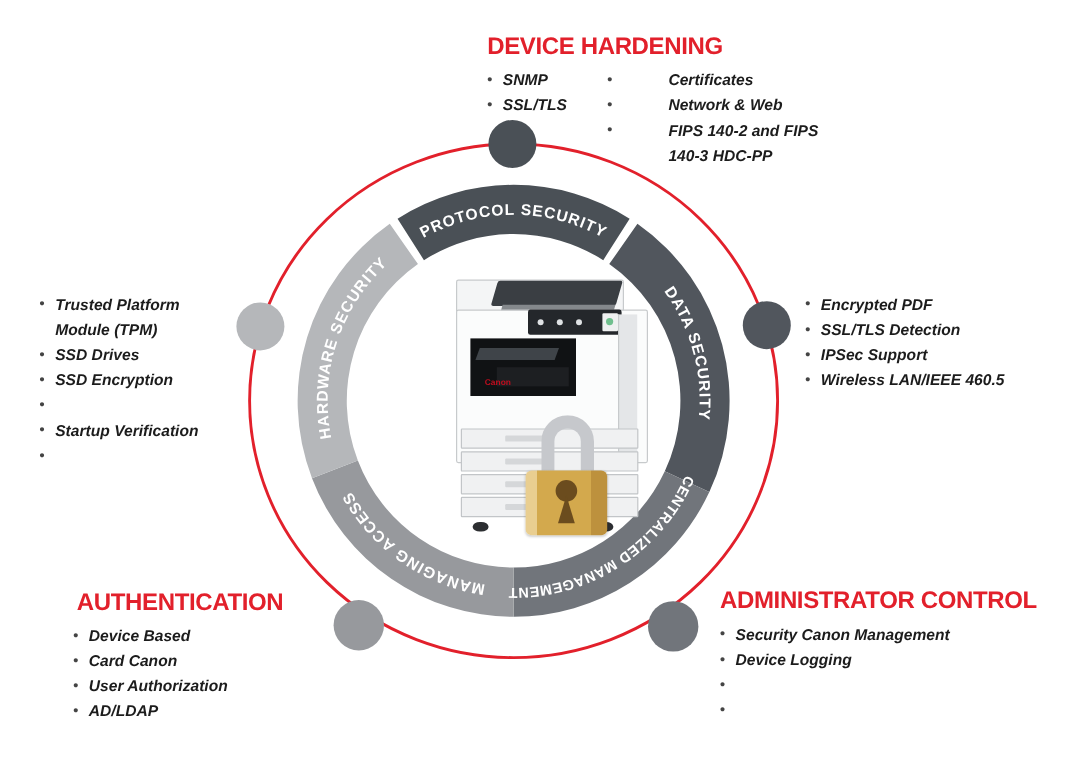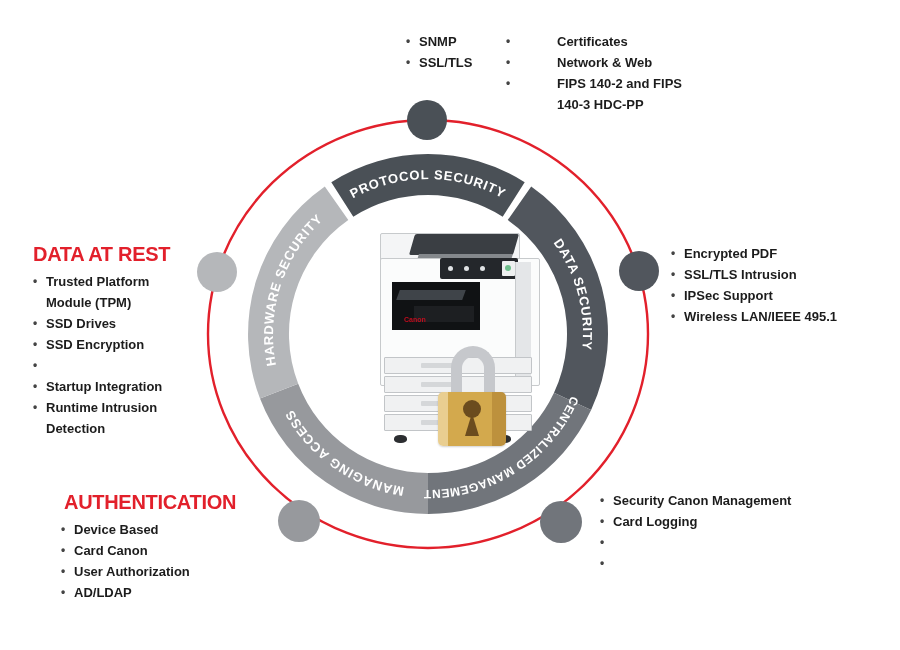--- a/index.html
+++ b/index.html
@@ -9,21 +9,21 @@
   }
   
   .section{position:absolute;}
   .sec-title{
     margin:0 0 5px 0;font-size:20px;font-weight:700;letter-spacing:-0.3px;
     color:#e2202b;white-space:nowrap;
   }
   .blist{list-style:none;margin:0;padding:0;}
   .blist li{display:flex;align-items:flex-start;line-height:21px;font-size:13px;font-weight:700;color:#1c1c1c;}
   .blist .b{flex:0 0 13px;width:13px;color:#444;font-size:12px;}
-  .blist .t{flex:1;}
+  .blist .t{flex:1;font-style:italic;}
   .cols{display:flex;margin-top:3px;}
   .col1{width:100px;}
   .col2{width:190px;}
   .col2 .t{max-width:182px;margin-left:38px;}
   .hang-title{margin-left:3px;}
   
   .ringtext{fill:#ffffff;font-weight:700;font-size:13px;letter-spacing:1.1px;font-family:"Liberation Sans",sans-serif;}
   .ringtext.small{font-size:12px;letter-spacing:0.7px;}
   
   .printer{position:absolute;left:378px;top:230px;width:164px;height:216px;z-index:3;}
@@ -137,20 +137,21 @@
   </div>
 
   <div class="lock">
     <div class="lock-shackle"></div>
     <div class="lock-body"></div>
     <div class="lock-hole"></div>
     <div class="lock-stem"></div>
   </div>
 
   <div class="section" style="left:406px;top:28px;width:300px">
+    <h2 class="sec-title">DEVICE HARDENING</h2>
     <div class="cols">
       <ul class="blist col1">
         <li>
             <span class="b">•</span>
             <span class="t">SNMP</span>
           </li>
         <li>
             <span class="b">•</span>
             <span class="t">SSL/TLS</span>
           </li>
@@ -166,65 +167,63 @@
           </li>
         <li>
             <span class="b">•</span>
             <span class="t">FIPS 140-2 and FIPS 140-3 HDC-PP</span>
           </li>
       </ul>
     </div>
   </div>
 
   <div class="section" style="left:33px;top:243px;width:175px">
-    <h2 class="sec-title">DATA AT REST</h2>
     <ul class="blist">
       <li>
           <span class="b">•</span>
           <span class="t" style="max-width:150px">Trusted Platform Module (TPM)</span>
         </li>
       <li>
           <span class="b">•</span>
           <span class="t" style="max-width:150px">SSD Drives</span>
         </li>
       <li>
           <span class="b">•</span>
           <span class="t" style="max-width:150px">SSD Encryption</span>
         </li>
       <li>
           <span class="b">•</span>
         </li>
       <li>
           <span class="b">•</span>
-          <span class="t" style="max-width:150px">Startup Integration</span>
-        </li>
-      <li>
-          <span class="b">•</span>
-          <span class="t" style="max-width:150px">Runtime Intrusion Detection</span>
+          <span class="t" style="max-width:150px">Startup Verification</span>
+        </li>
+      <li>
+          <span class="b">•</span>
         </li>
     </ul>
   </div>
 
   <div class="section" style="left:671px;top:243px;width:228px">
     <ul class="blist">
       <li>
           <span class="b">•</span>
           <span class="t">Encrypted PDF</span>
         </li>
       <li>
           <span class="b">•</span>
-          <span class="t">SSL/TLS Intrusion</span>
+          <span class="t">SSL/TLS Detection</span>
         </li>
       <li>
           <span class="b">•</span>
           <span class="t">IPSec Support</span>
         </li>
       <li>
           <span class="b">•</span>
-          <span class="t">Wireless LAN/IEEE 495.1</span>
+          <span class="t">Wireless LAN/IEEE 460.5</span>
         </li>
     </ul>
   </div>
 
   <div class="section" style="left:61px;top:491px;width:230px">
     <h2 class="sec-title hang-title">AUTHENTICATION</h2>
     <ul class="blist">
       <li>
           <span class="b">•</span>
           <span class="t">Device Based</span>
@@ -238,28 +237,29 @@
           <span class="t">User Authorization</span>
         </li>
       <li>
           <span class="b">•</span>
           <span class="t">AD/LDAP</span>
         </li>
     </ul>
   </div>
 
   <div class="section" style="left:600px;top:490px;width:295px">
+    <h2 class="sec-title">ADMINISTRATOR CONTROL</h2>
     <ul class="blist">
       <li>
           <span class="b">•</span>
           <span class="t" style="max-width:210px">Security Canon Management</span>
         </li>
       <li>
           <span class="b">•</span>
-          <span class="t" style="max-width:210px">Card Logging</span>
+          <span class="t" style="max-width:210px">Device Logging</span>
         </li>
       <li>
           <span class="b">•</span>
         </li>
       <li>
           <span class="b">•</span>
         </li>
     </ul>
   </div>
 

